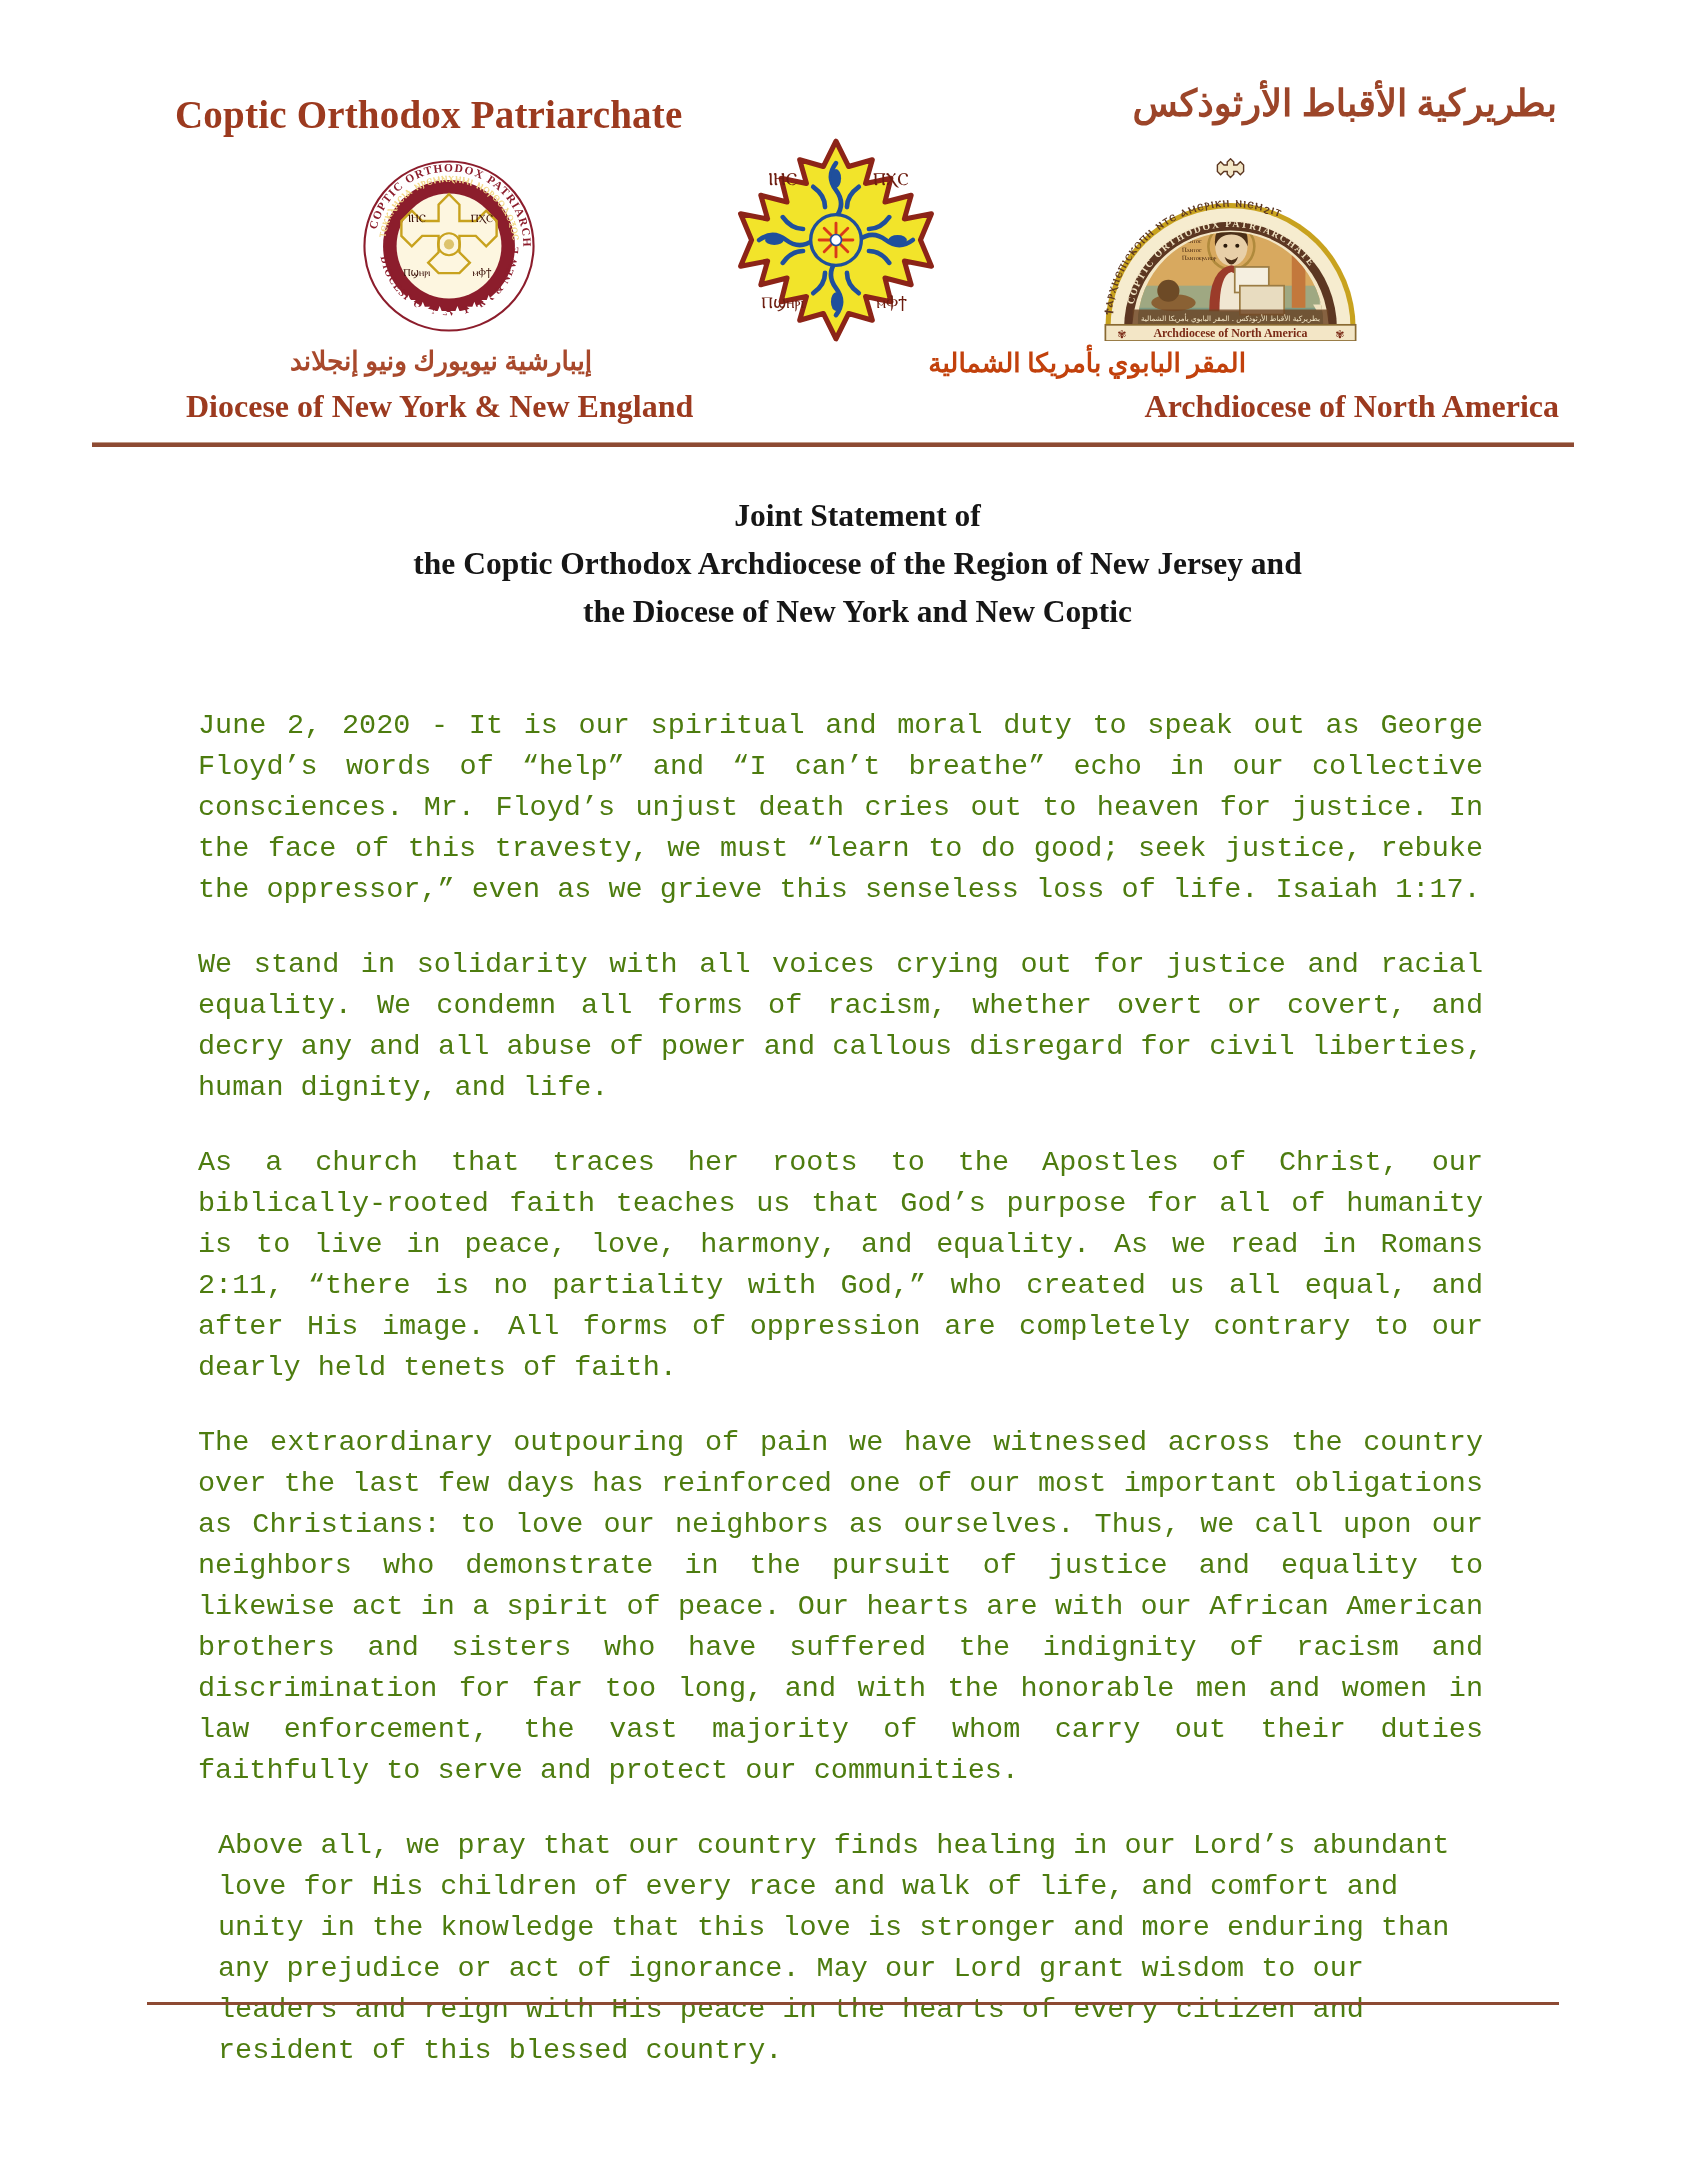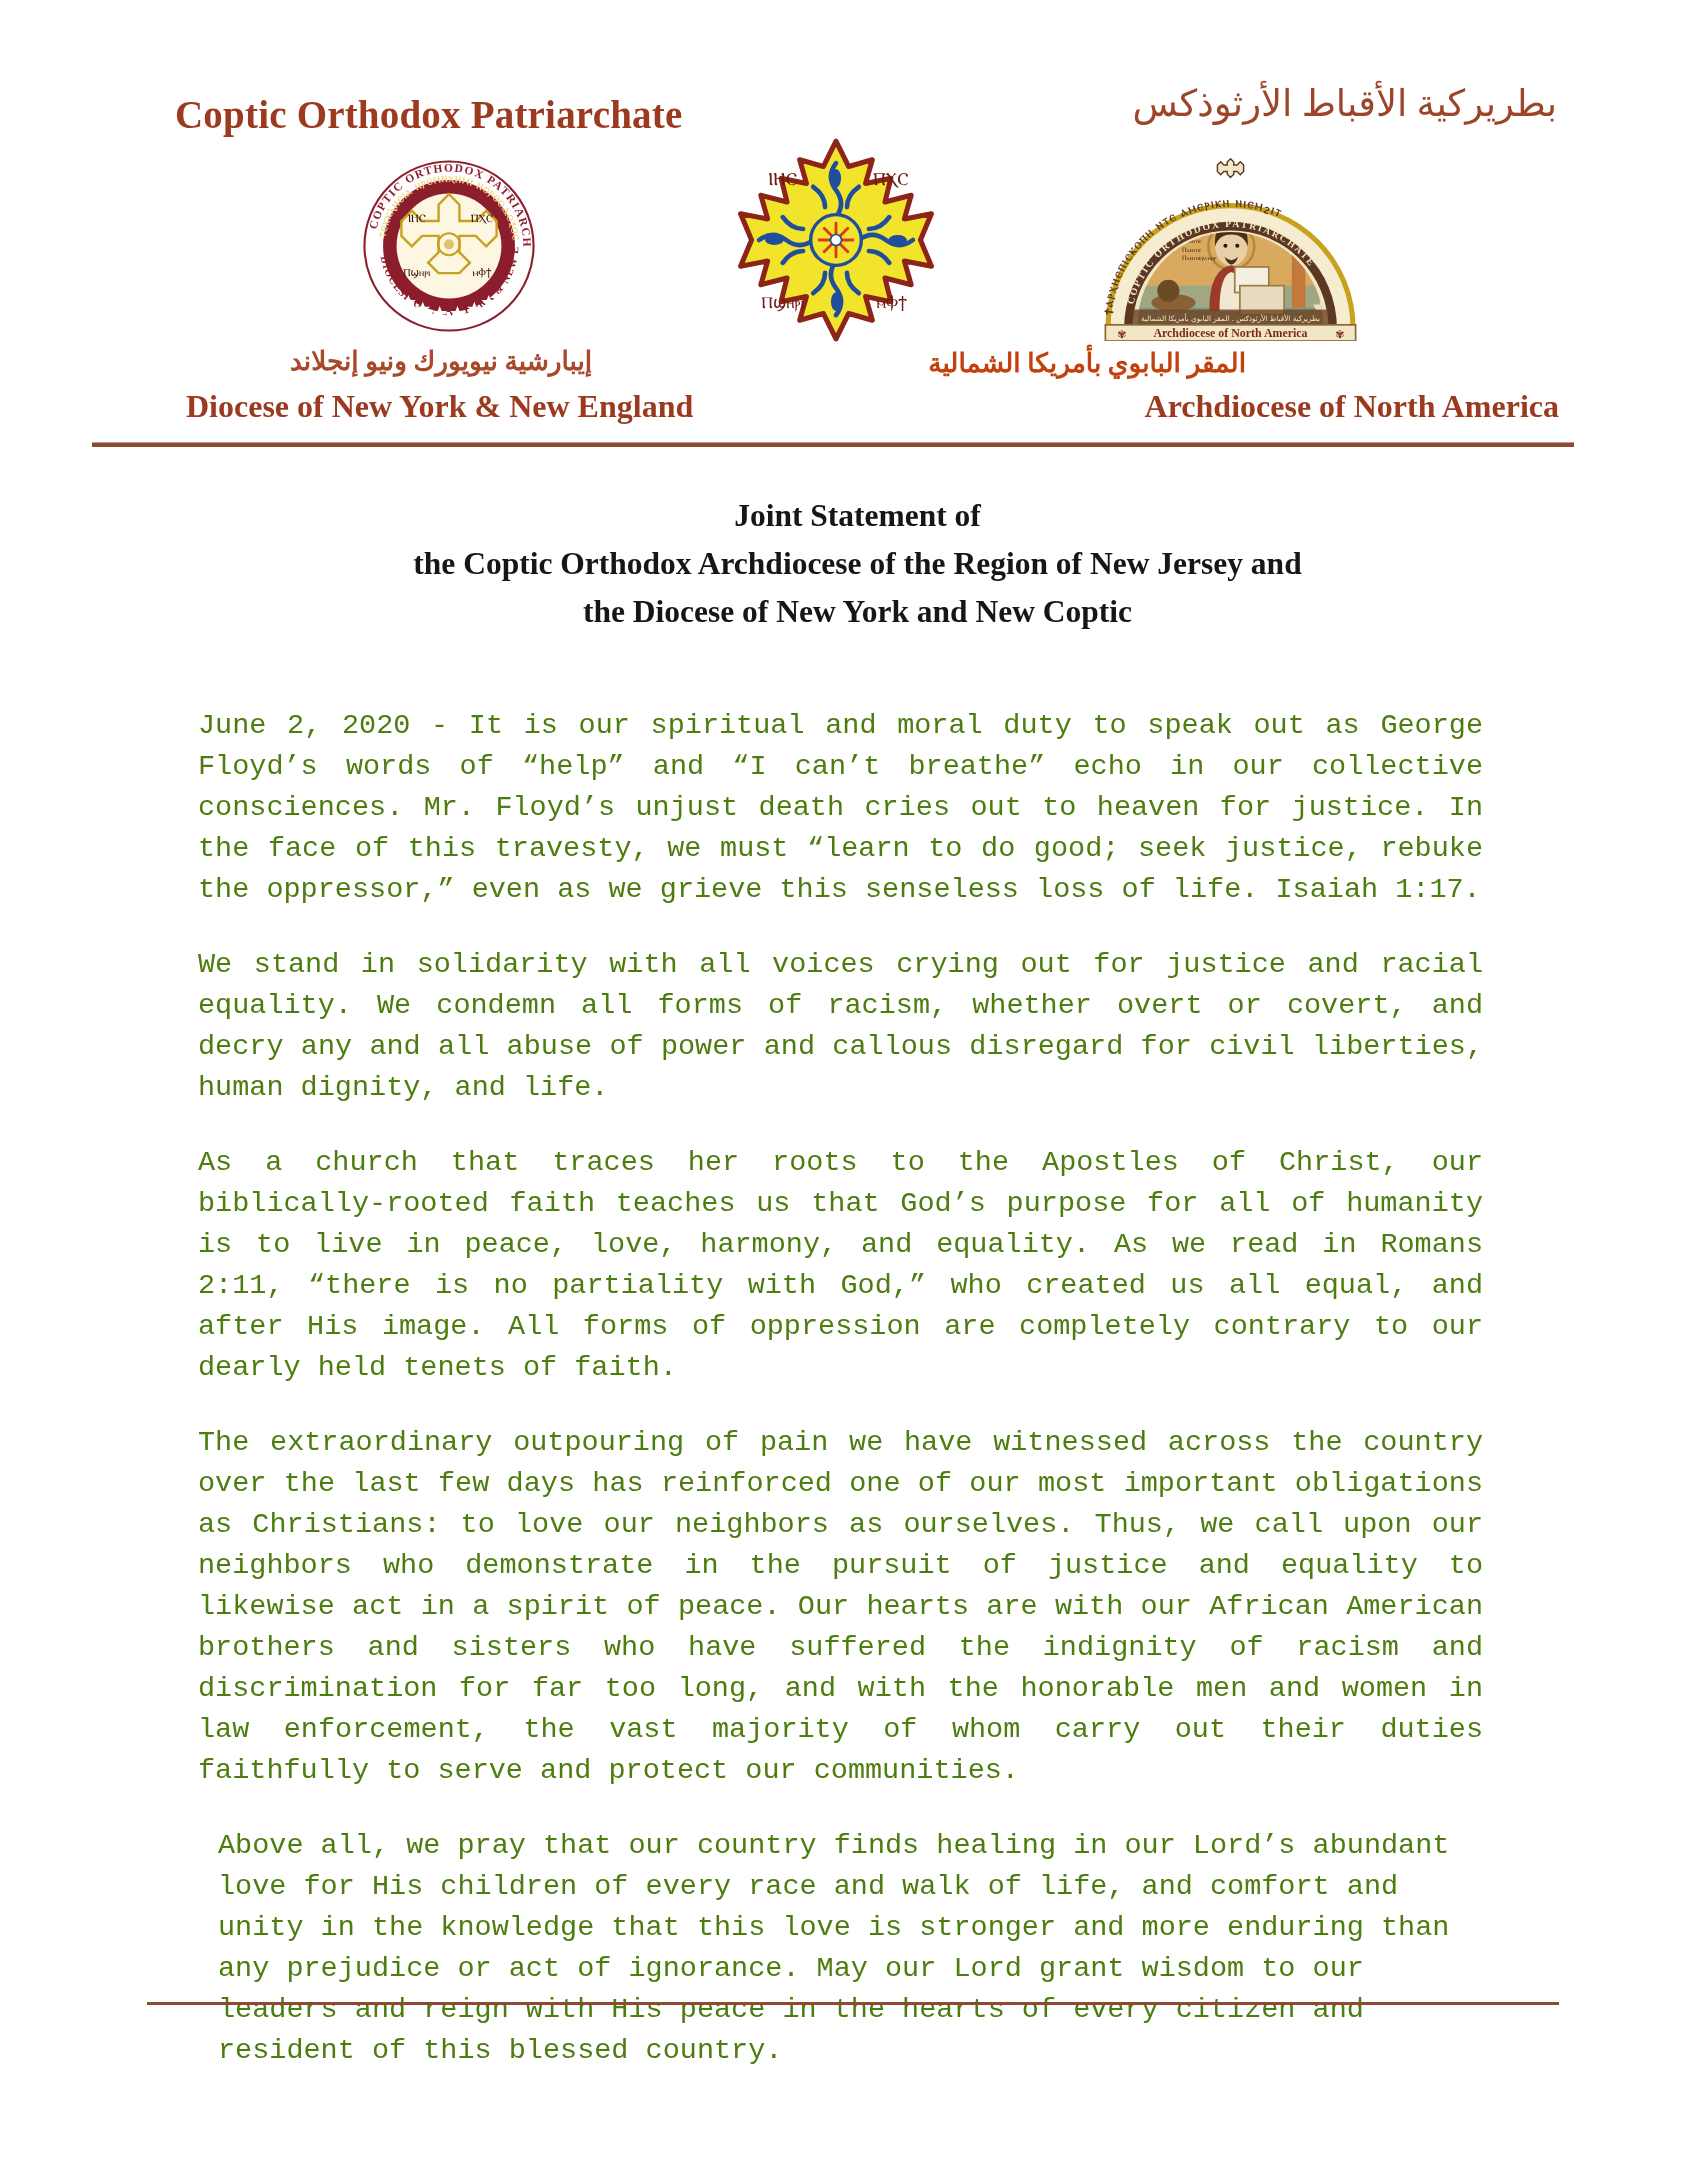--- a/index.html
+++ b/index.html
@@ -37,21 +37,21 @@
     font-weight: bold;
     color: #9c3a1f;
     letter-spacing: 0.2px;
     white-space: nowrap;
   }
   .lh-title-right {
     position: absolute;
     right: 128px;
     top: 82px;
     font-size: 37px;
-    font-weight: normal;
+    font-weight: bold;
     color: #9c4529;
     direction: rtl;
     white-space: nowrap;
   }
 
   .lh-sub-ar-left {
     position: absolute;
     left: 290px;
     top: 345px;
     font-size: 26.4px;

